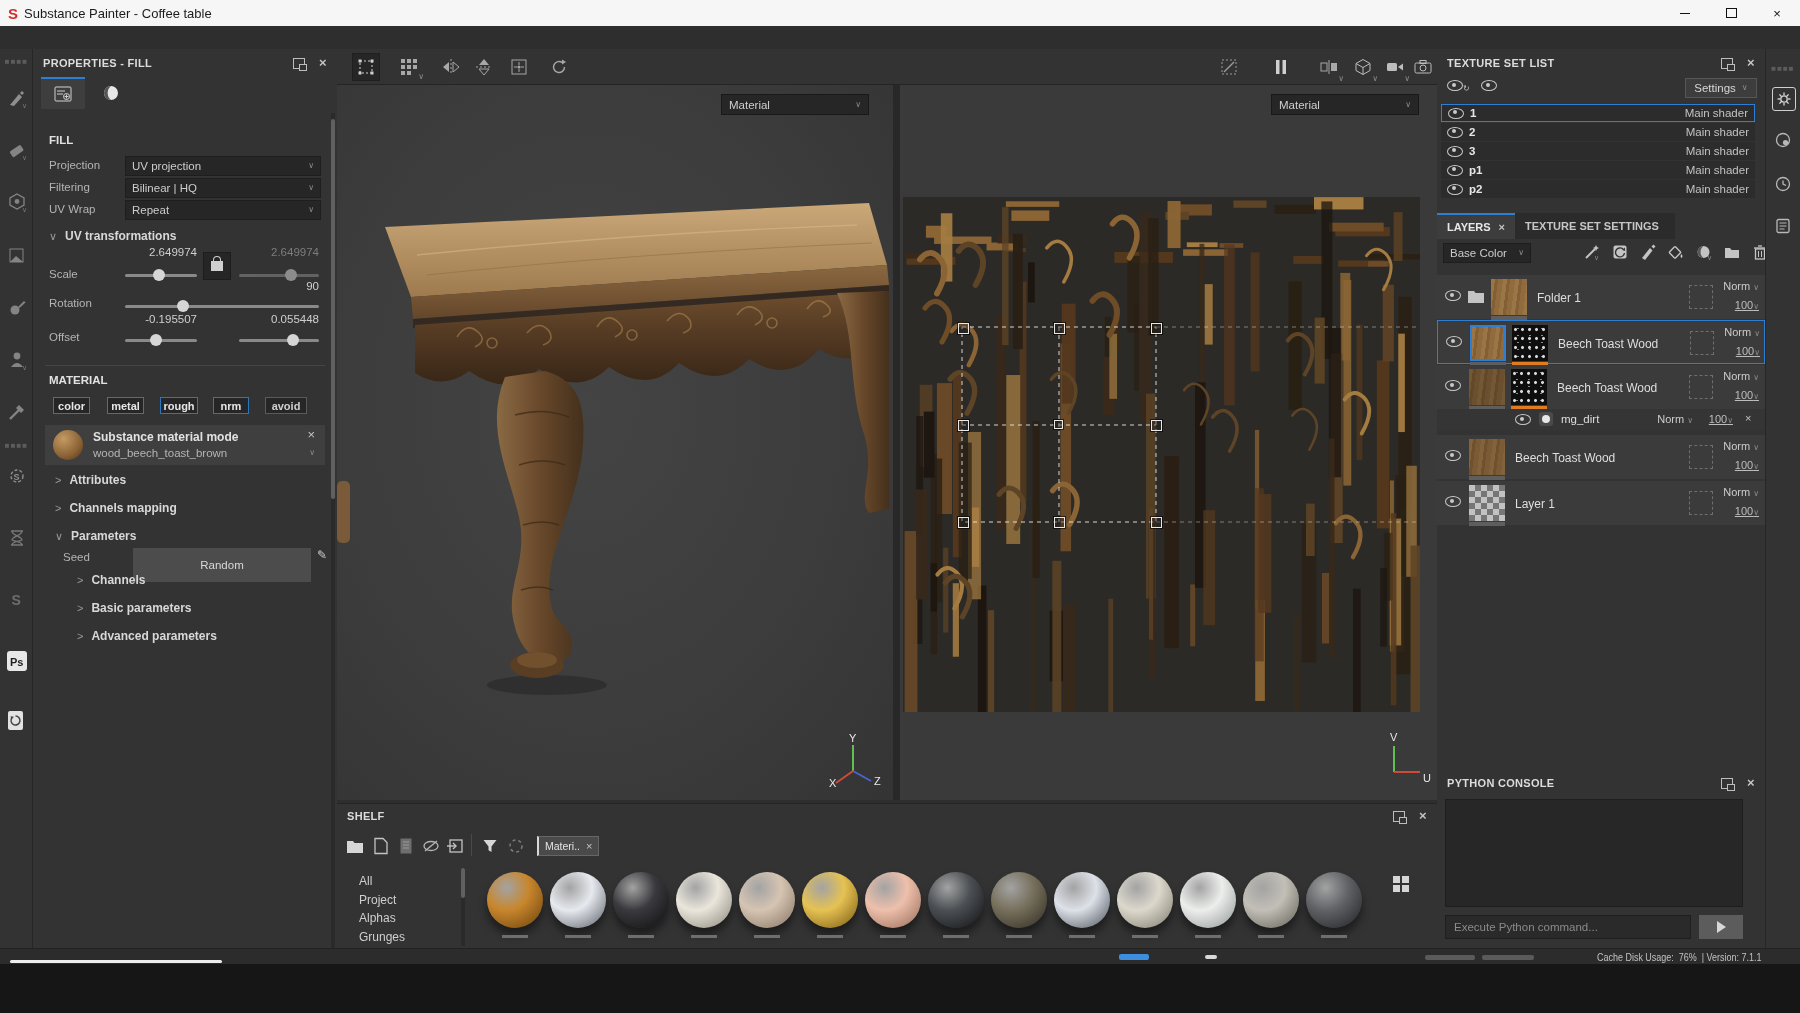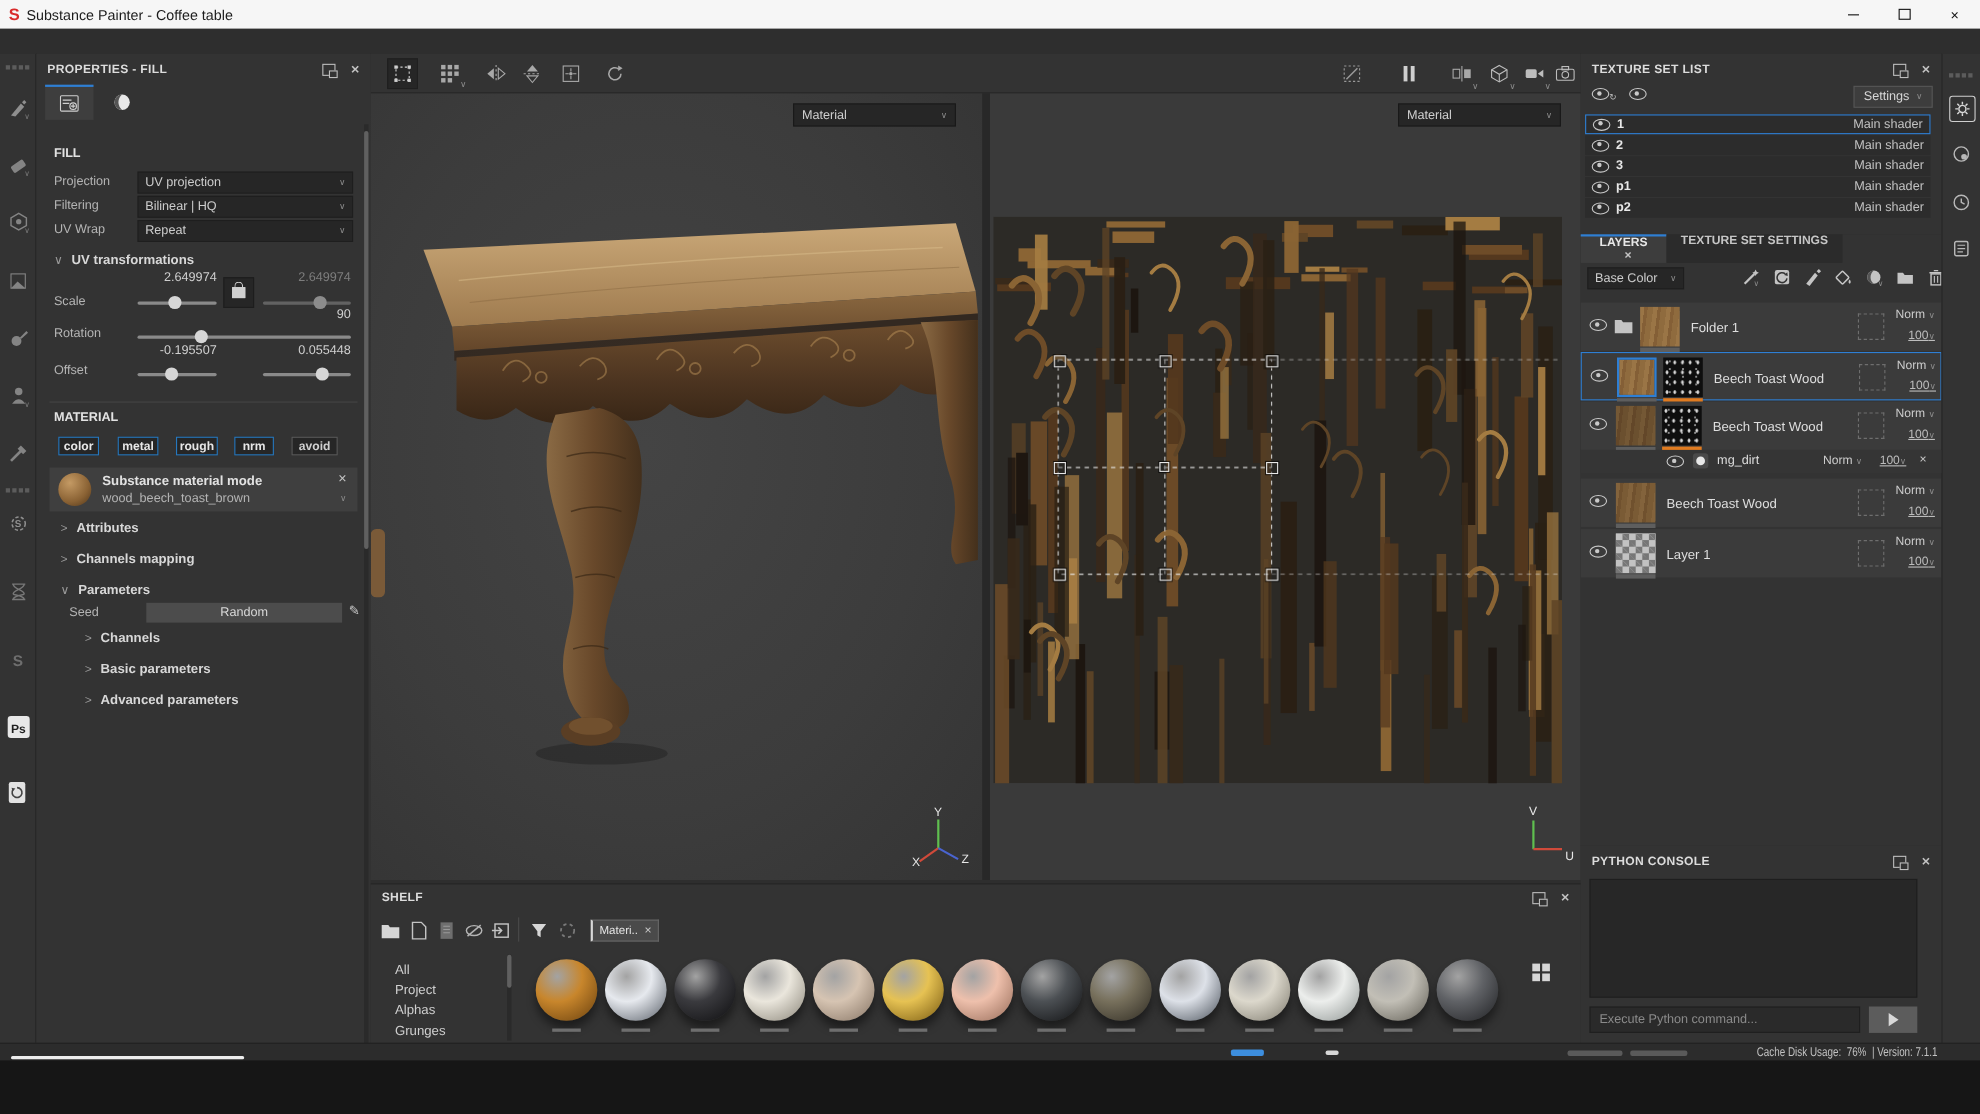--- a/index.html
+++ b/index.html
@@ -64,21 +64,21 @@
   .vp-dd{position:absolute;width:148px;height:21px;background:#262626;border:1px solid #191919;display:flex;align-items:center;justify-content:space-between;padding:0 7px;box-sizing:border-box;color:#cfcfcf;font-size:11.5px;}
   .handle{position:absolute;width:9px;height:9px;border:1px solid #e8e8e8;background:rgba(30,30,30,.35);box-shadow:0 0 0 1px rgba(0,0,0,.6);}
   
   .tsl{left:1437px;top:49px;width:328px;height:164px;}
   .tsrow{position:absolute;left:4px;width:314px;height:18px;background:#2c2c2c;display:flex;align-items:center;padding:0 6px;box-sizing:border-box;}
   .tsrow.sel{border:1px solid #2e7fd4;}
   .tsname{font-weight:bold;color:#e8e8e8;margin-left:6px;font-size:11.5px;}
   .tsshader{margin-left:auto;color:#c2c2c2;font-size:11.5px;}
   .btn{background:#3d3d3d;border:1px solid #565656;color:#d6d6d6;display:flex;align-items:center;justify-content:center;gap:6px;font-size:11.5px;box-sizing:border-box;}
   .layers{left:1437px;top:213px;width:328px;height:556px;}
-  .ltab{position:absolute;top:0;height:26px;display:flex;align-items:center;padding:0 10px;font-weight:bold;font-size:11px;box-sizing:border-box;flex-direction:column;}
+  .ltab{position:absolute;top:0;height:26px;display:flex;align-items:center;padding:0 10px;font-weight:bold;font-size:11px;box-sizing:border-box;}
   .ltab.active{background:#3d3d3d;border-top:2px solid #2e7fd4;color:#e8e8e8;}
   .ltab.inactive{background:#2b2b2b;color:#c6c6c6;}
   .lrow{position:absolute;left:0;width:328px;background:#3b3b3b;box-sizing:border-box;}
   .lrow.sel{border:1px solid #2e7fd4;}
   .thumb{position:absolute;width:36px;height:36px;background:repeating-linear-gradient(97deg,#9a7546 0 4px,#845f36 4px 7px,#8f6b3e 7px 12px);box-sizing:border-box;}
   .thumb.selb{border:2px solid #2e7fd4;}
   .maskthumb{position:absolute;width:36px;height:36px;background-color:#0e0e0e;background-image:radial-gradient(#d8d8d8 1px,transparent 1.6px),radial-gradient(#8a8a8a 1px,transparent 1.5px);background-size:7px 9px,12px 7px;}
   .checker{position:absolute;width:36px;height:36px;background-image:linear-gradient(45deg,#767676 25%,transparent 25%,transparent 75%,#767676 75%),linear-gradient(45deg,#767676 25%,#c2c2c2 25%,#c2c2c2 75%,#767676 75%);background-size:12px 12px;background-position:0 0,6px 6px;background-color:#c2c2c2;}
   .graybar{position:absolute;height:4px;background:#5e5e5e;}
   .orangebar{position:absolute;height:4px;background:#e07b20;}
@@ -408,21 +408,21 @@
       <span class="a" style="left:48px;top:22px;color:#b4b4b4;font-size:11.5px;">wood_beech_toast_brown</span>
       <span class="a close-ic" style="right:10px;top:5px;">×</span>
       <span class="a chev" style="right:10px;top:24px;">∨</span>
     </div>
 
     <div class="grp" style="left:22px;top:424px;"><span class="ar">&gt;</span><span>Attributes</span></div>
     <div class="grp" style="left:22px;top:452px;"><span class="ar">&gt;</span><span>Channels mapping</span></div>
     <div class="grp" style="left:22px;top:480px;"><span class="ar">∨</span><span>Parameters</span></div>
 
     <span class="flabel" style="left:30px;top:502px;">Seed</span>
-    <div class="a" style="left:100px;top:499px;width:178px;height:18px;background:#4c4c4c;display:flex;align-items:center;justify-content:center;color:#d8d8d8;font-size:11.5px;">Random</div>
+    <div class="a" style="left:100px;top:499px;width:178px;height:34px;background:#4c4c4c;display:flex;align-items:center;justify-content:center;color:#d8d8d8;font-size:11.5px;">Random</div>
     <span class="a" style="left:284px;top:499px;color:#cfcfcf;font-size:12px;">✎</span>
 
     <div class="grp" style="left:44px;top:524px;"><span class="ar">&gt;</span><span>Channels</span></div>
     <div class="grp" style="left:44px;top:552px;"><span class="ar">&gt;</span><span>Basic parameters</span></div>
     <div class="grp" style="left:44px;top:580px;"><span class="ar">&gt;</span><span>Advanced parameters</span></div>
 
     <div class="vscroll" style="left:298px;top:64px;height:842px;">
         <span class="vthumb" style="top:6px;height:380px;"></span>
       </div>
   </div>

